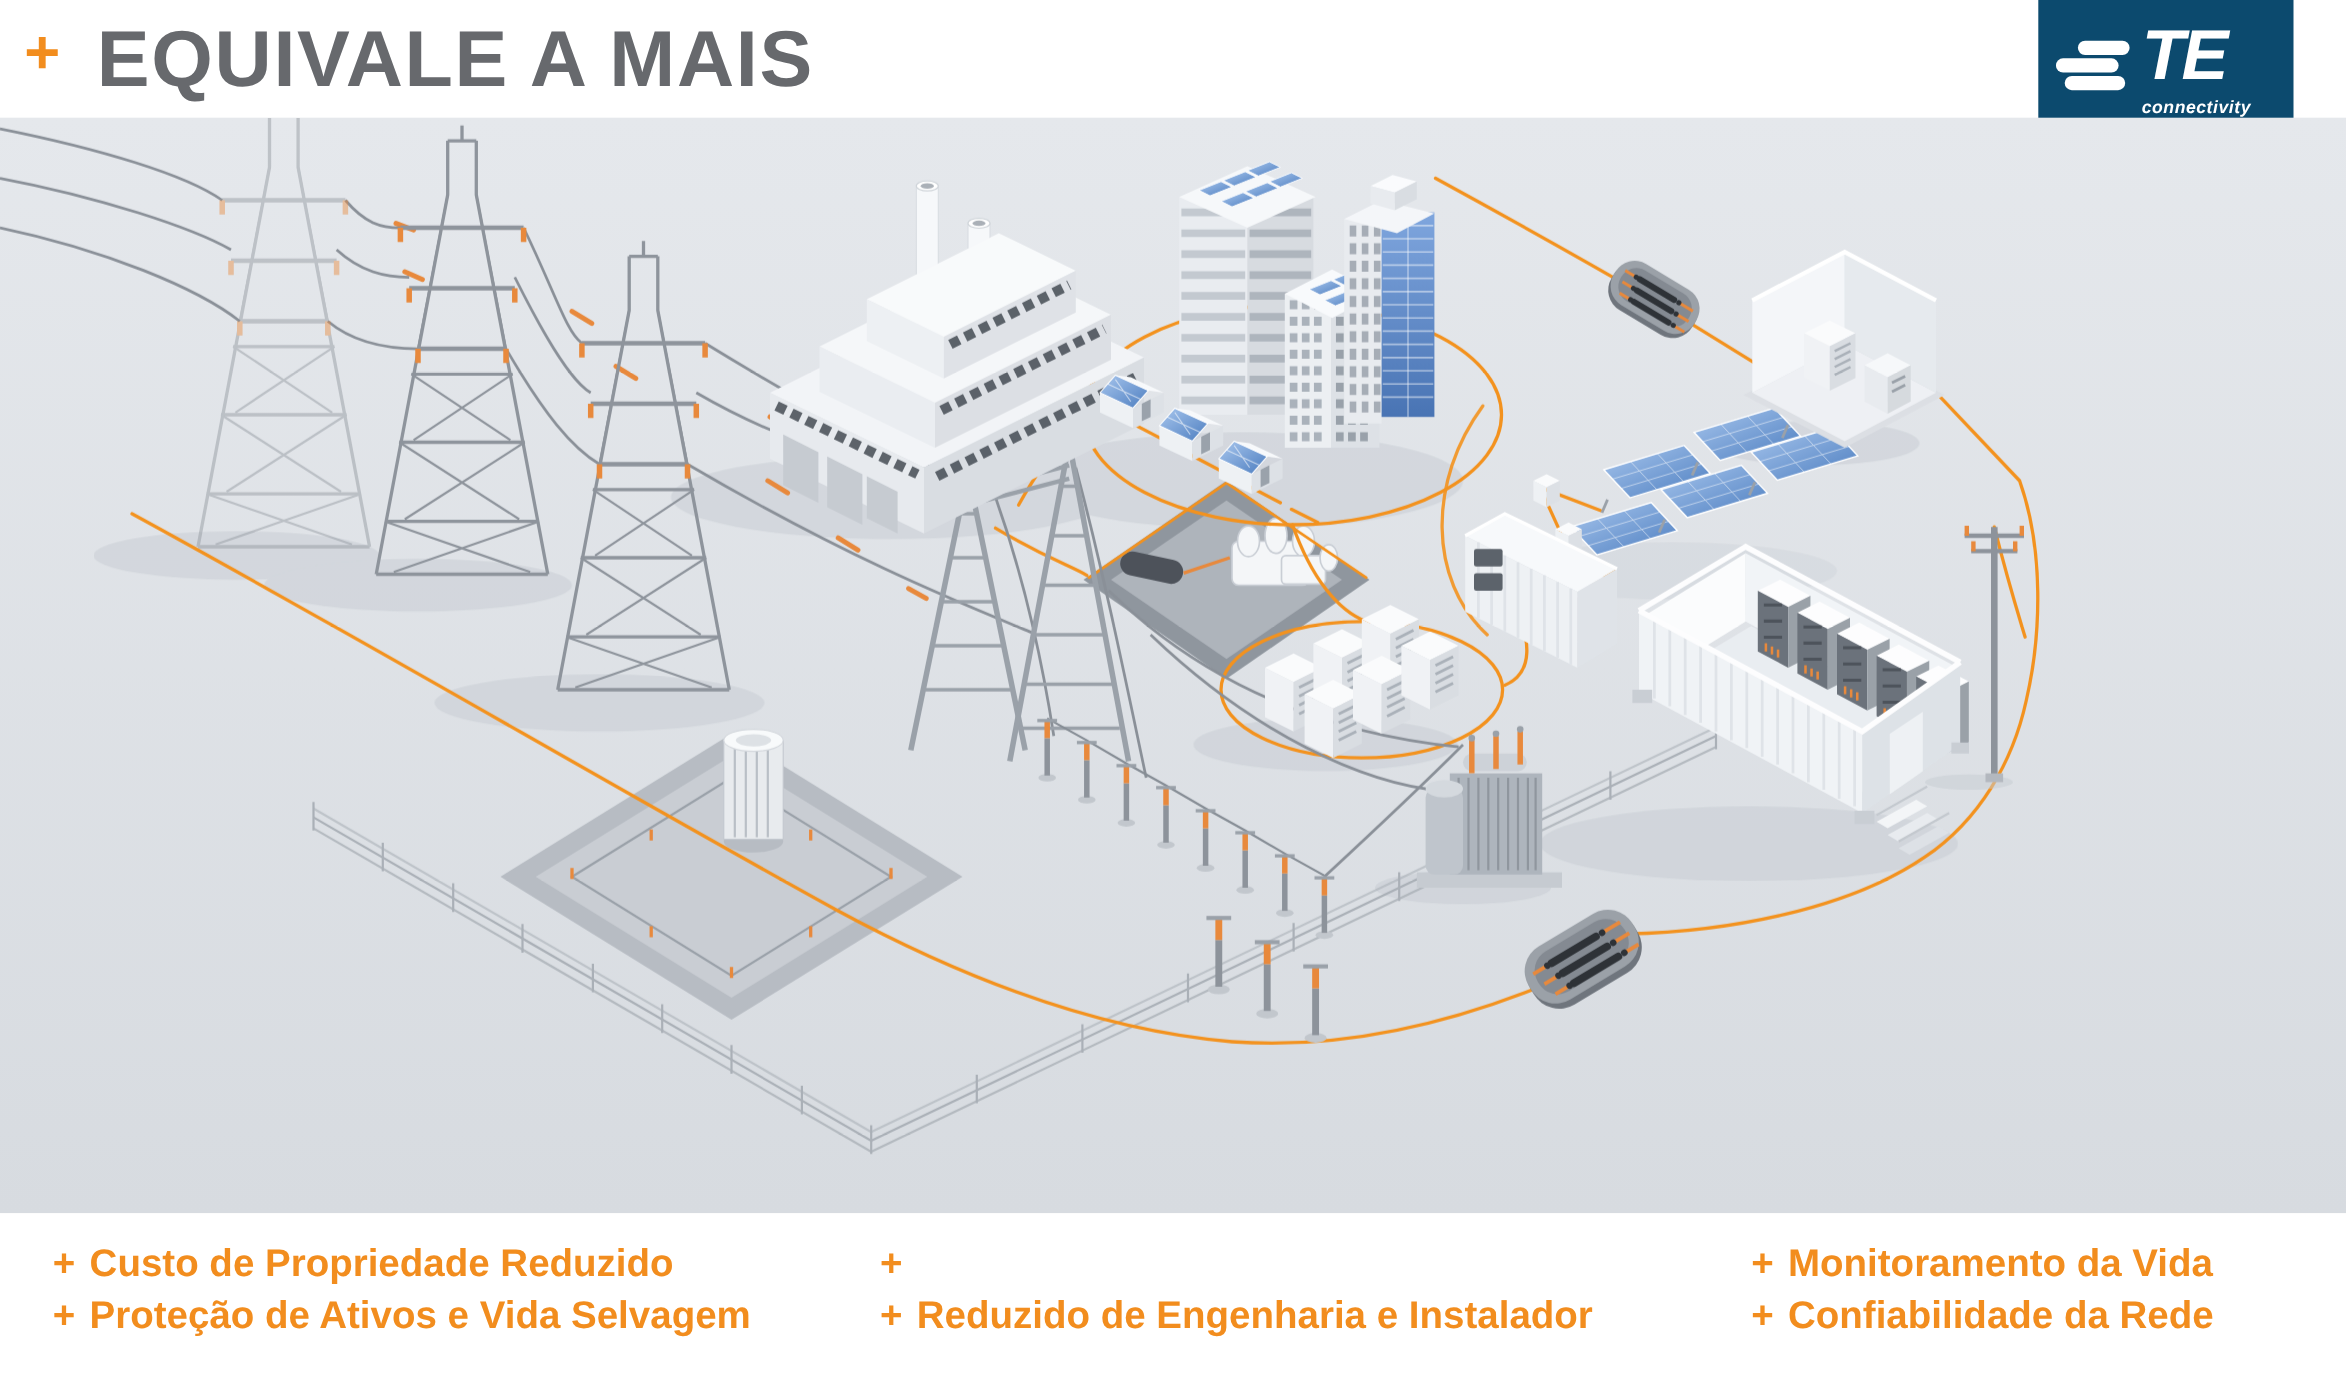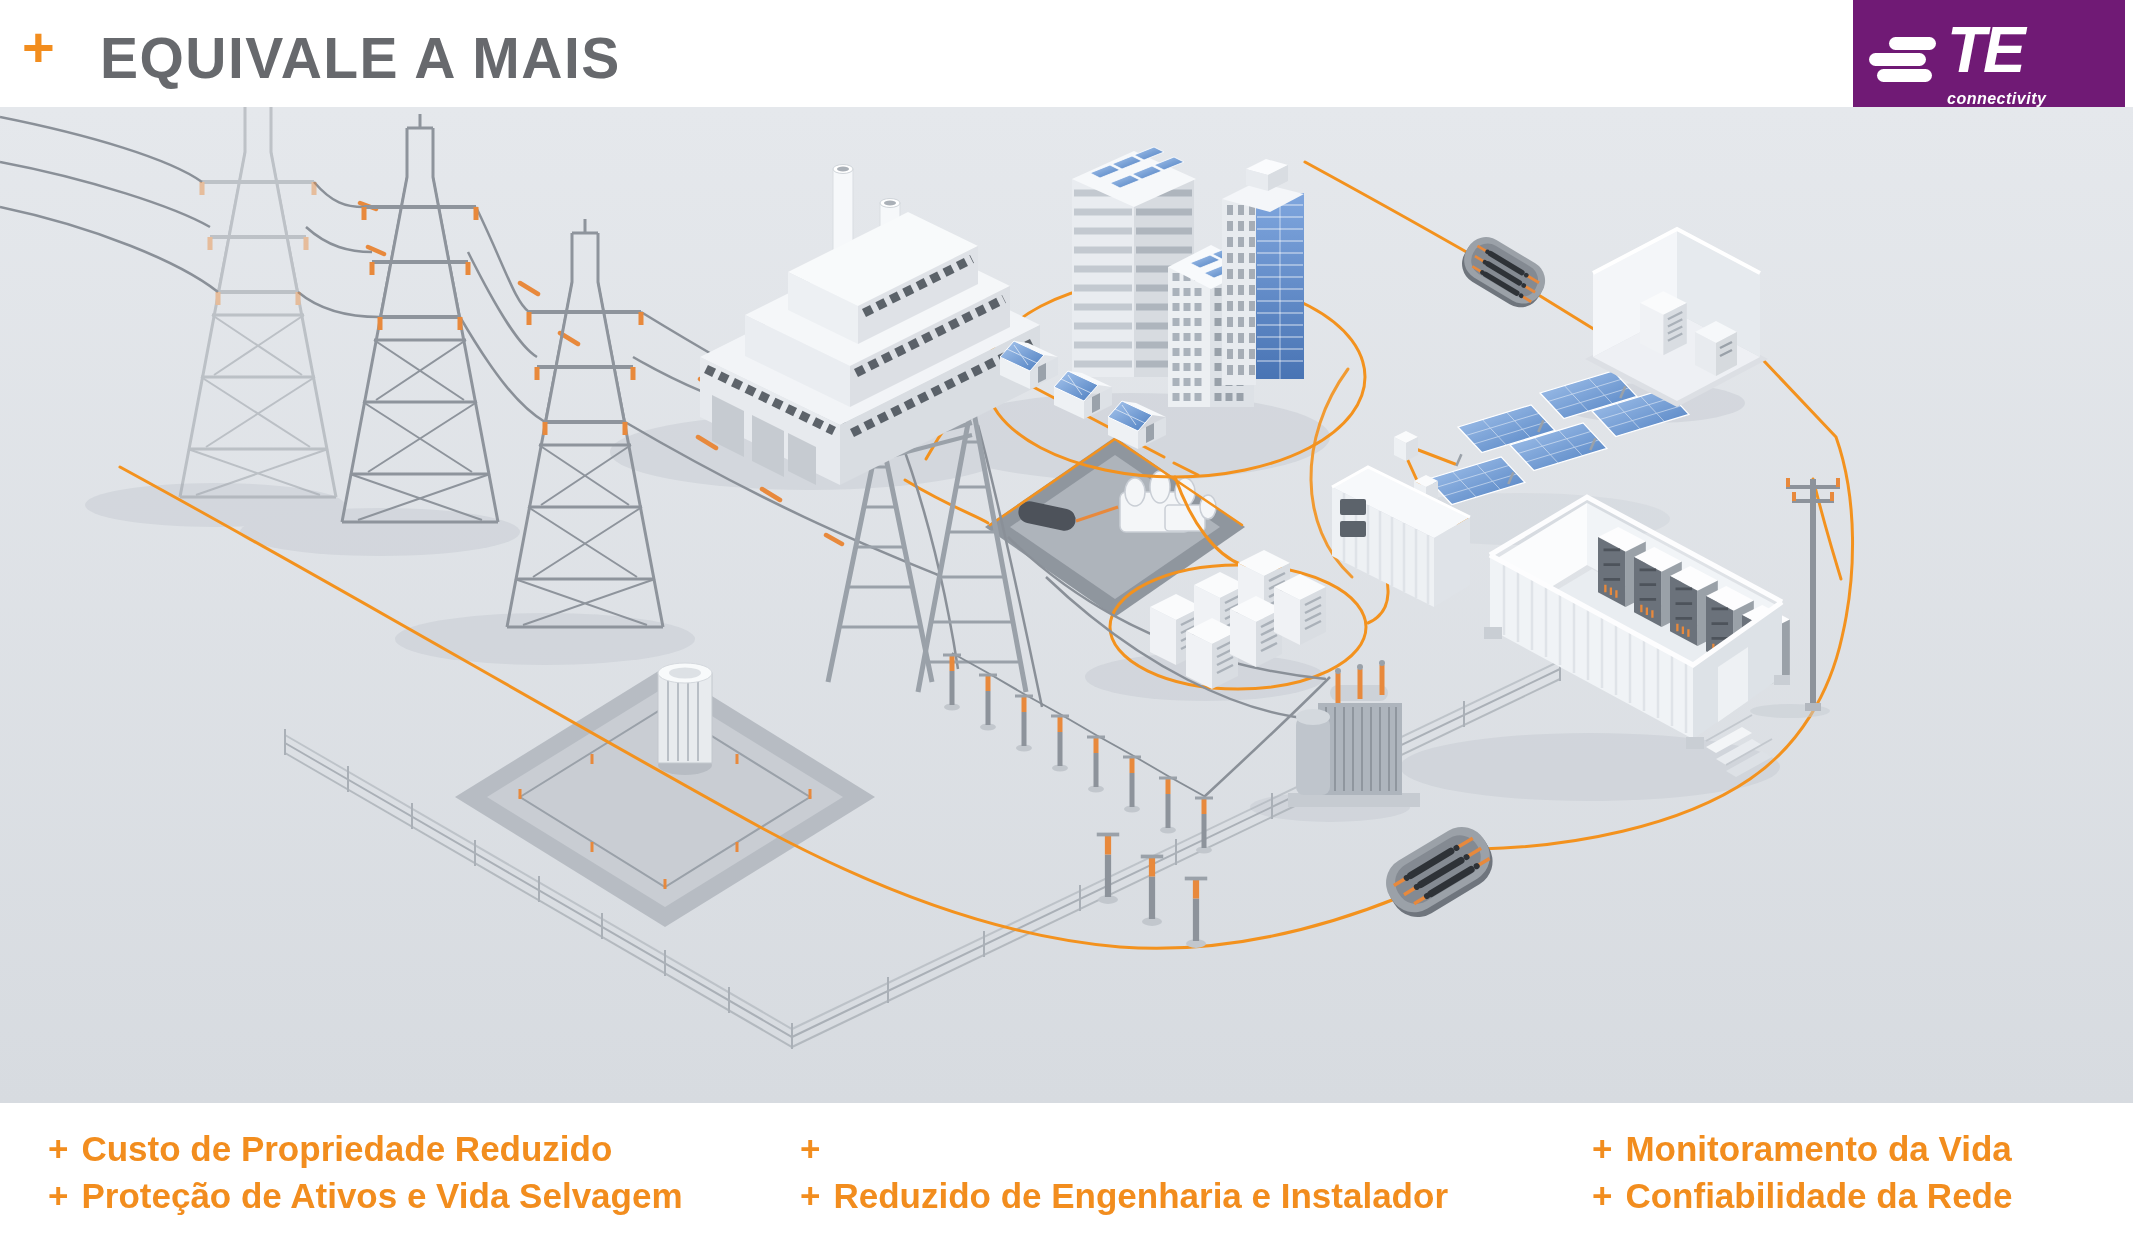--- a/index.html
+++ b/index.html
@@ -1,23 +1,23 @@
 <!DOCTYPE html>
 <html><head>
 <meta charset="utf-8">
 <style>
   html,body{margin:0;padding:0;}
   body{width:2133px;height:1250px;background:#ffffff;font-family:"Liberation Sans",sans-serif;overflow:hidden;}
   .page{position:relative;width:2133px;height:1250px;background:#ffffff;}
   
   .header{position:absolute;top:0;left:0;width:2133px;height:107px;background:#ffffff;}
   .header-plus{position:absolute;left:22px;top:14px;font-size:56px;font-weight:bold;color:#F28D1E;}
-  .header-title{position:absolute;left:88px;top:13px;margin:12px;font-size:57px;font-weight:bold;color:#67696D;letter-spacing:1.5px;white-space:nowrap;}
+  .header-title{position:absolute;left:88px;top:13px;margin:0;font-size:72px;font-weight:bold;color:#67696D;letter-spacing:1.5px;white-space:nowrap;}
   
-  .logo-box{position:absolute;left:1853px;top:0;width:232px;height:135px;background:#701a75;padding-left:40px;}
+  .logo-box{position:absolute;left:1853px;top:0;width:232px;height:135px;background:#0c4a6e;}
   .logo-mark{position:absolute;left:16px;top:36px;width:72px;height:50px;}
   .logo-te{position:absolute;left:94px;top:18px;font-size:64px;line-height:64px;font-weight:bold;font-style:italic;color:#ffffff;letter-spacing:-3px;}
   .logo-tagline{position:absolute;left:94px;top:90px;width:116px;text-align:left;font-size:16px;font-weight:bold;font-style:italic;color:#ffffff;letter-spacing:0.5px;}
   
   .stage{position:absolute;top:107px;left:0;width:2133px;height:996px;background:linear-gradient(#e5e8ec,#d7dbe0);}
   .stage svg{display:block;width:2133px;height:996px;}
   
   .footer{position:absolute;top:1103px;left:0;width:2133px;height:147px;background:#ffffff;}
   .bcol{position:absolute;top:22px;}
   .benefit{display:flex;align-items:baseline;font-size:35px;font-weight:bold;color:#F28D1E;line-height:47px;white-space:nowrap;}

